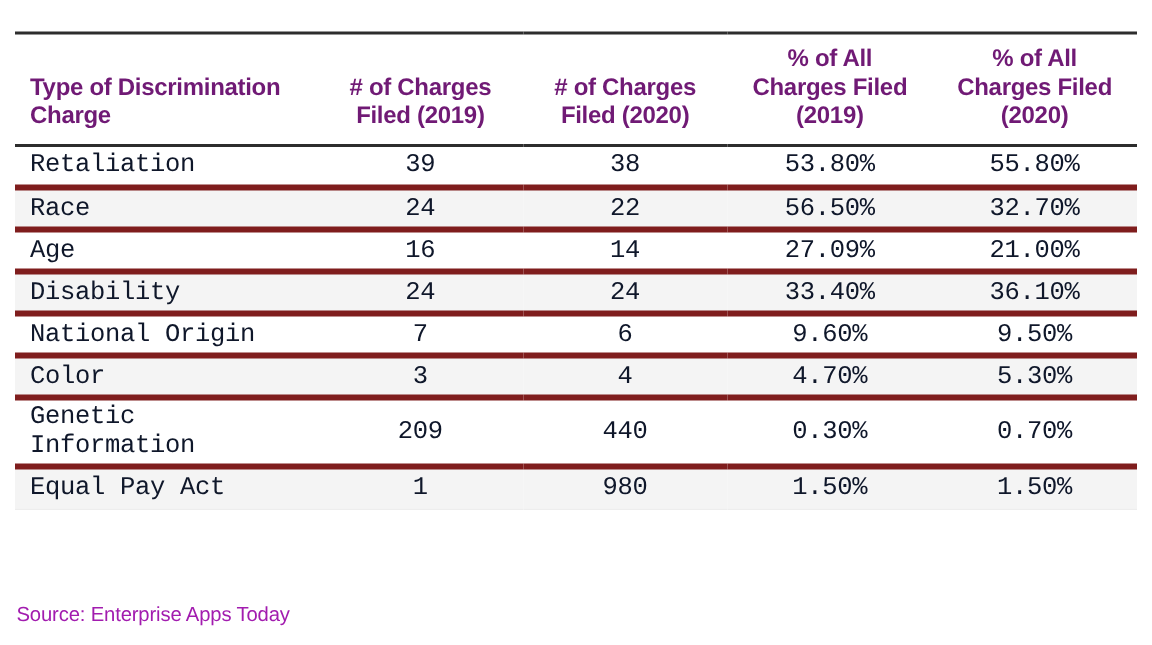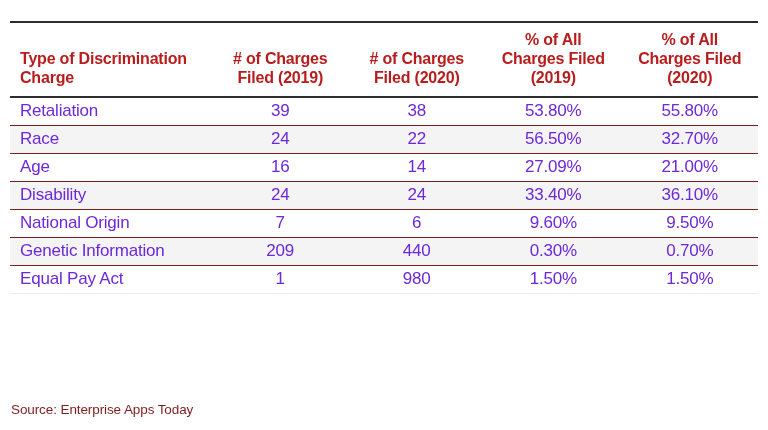--- a/index.html
+++ b/index.html
@@ -27,52 +27,53 @@
   col.c-type { width: 202px; }
   col.c-num  { width: 136.5px; }
   thead th {
     height: 75px;
     vertical-align: bottom;
     padding: 6px 4px 9px 4px;
     border-bottom: 2px solid #2d2d2d;
     font-size: 16px;
     line-height: 19px;
     font-weight: bold;
-    color: #b91c1c;
+    color: #701a75;
     letter-spacing: -0.2px;
     white-space: pre-line;
     text-align: center;
   }
   thead th.col-type {
     text-align: left;
     padding-left: 10px;
   }
   tbody td {
     height: 28px;
     font-size: 17px;
     letter-spacing: -0.2px;
-    color: #6d28d9;
+    color: #0f172a;
     text-align: center;
     padding: 2px 4px;
     vertical-align: middle;
+    font-family: Liberation Mono, monospace;
   }
   tbody td.col-type {
     text-align: left;
     padding-left: 10px;
   }
   tbody tr:nth-child(even) { background: #f4f4f4; }
-  tbody tr + tr td { border-top: 1px solid #7f1d1d; }
+  tbody tr + tr td { border-top: 4px solid #7f1d1d; }
   tbody tr:last-child td { border-bottom: 1px solid #ededed; }
   .source-note {
     position: absolute;
     left: 11px;
     top: 402px;
     font-size: 13.5px;
     letter-spacing: -0.1px;
-    color: #7f1d1d;
+    color: #a21caf;
   }
 </style>
 </head>
 <body>
 
 <div class="frame">
 
   <table class="data-table">
     <colgroup>
       <col class="c-type">
@@ -127,20 +128,27 @@
         <td>36.10%</td>
       </tr>
       <tr>
         <td class="col-type">National Origin</td>
         <td>7</td>
         <td>6</td>
         <td>9.60%</td>
         <td>9.50%</td>
       </tr>
       <tr>
+        <td class="col-type">Color</td>
+        <td>3</td>
+        <td>4</td>
+        <td>4.70%</td>
+        <td>5.30%</td>
+      </tr>
+      <tr>
         <td class="col-type">Genetic Information</td>
         <td>209</td>
         <td>440</td>
         <td>0.30%</td>
         <td>0.70%</td>
       </tr>
       <tr>
         <td class="col-type">Equal Pay Act</td>
         <td>1</td>
         <td>980</td>

